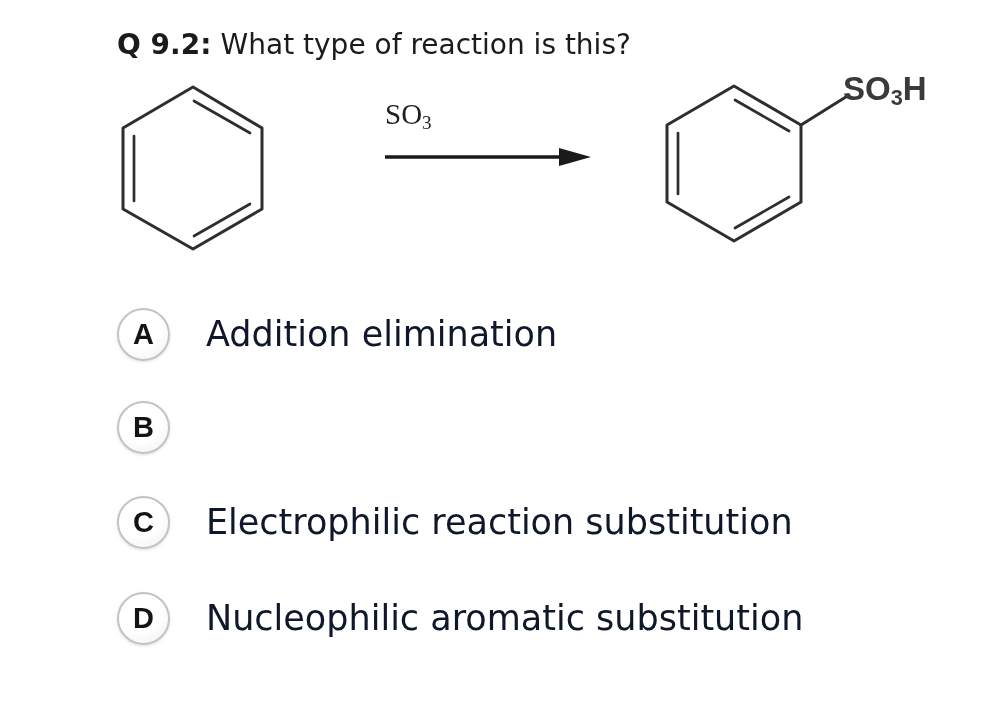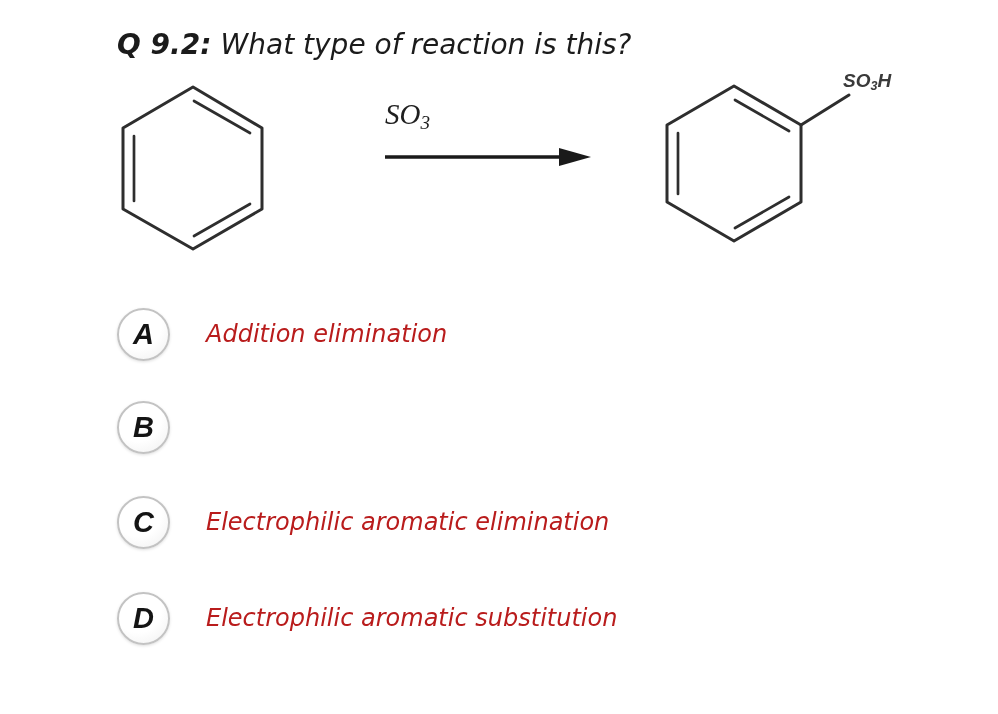--- a/index.html
+++ b/index.html
@@ -1,19 +1,19 @@
 <!DOCTYPE html>
 <html><head>
 <meta charset="utf-8">
 <style>
   * { margin: 0; padding: 0; box-sizing: border-box; }
   html, body { width: 998px; height: 714px; background: #ffffff; overflow: hidden; }
   body { font-family: "DejaVu Sans", "Liberation Sans", sans-serif; color: #1b1b1b; }
 
-  .page { position: relative; width: 998px; height: 714px; background: #ffffff; font-style: italic; }
+  .page { position: relative; width: 998px; height: 714px; background: #ffffff; }
 
   
   .title {
     position: absolute; left: 117px; top: 27px;
     font-size: 28px; line-height: 1.25; font-weight: 400; color: #1b1b1b;
     white-space: nowrap;
   }
   .title .qnum { font-weight: 700; margin-right: 0.33em; }
 
   
@@ -23,21 +23,21 @@
     position: absolute; left: 385px; width: 196px; text-align: left;
     font-family: "Liberation Serif", "DejaVu Serif", serif;
     font-size: 29px; color: #1f1f1f; line-height: 1.05; white-space: nowrap;
   }
   .reagent-above { top: 99px; }
   .reagent-below { top: 170px; }
 
   .product-label {
     position: absolute; left: 843px; top: 70px;
     font-family: "Liberation Sans", "DejaVu Sans", sans-serif;
-    font-weight: 700; font-size: 19px; color: #3a3a3a; white-space: nowrap;
+    font-weight: 700; font-size: 33px; color: #3a3a3a; white-space: nowrap;
   }
 
   sub { font-size: 0.66em; vertical-align: -0.24em; line-height: 0; }
 
   
   .option-row {
     position: absolute; left: 117px; height: 54px;
     display: flex; align-items: center; gap: 36px; cursor: pointer;
   }
   .row-a { top: 307px; }
@@ -50,21 +50,21 @@
     border: 2px solid #c3c3c3;
     background: radial-gradient(circle at 38% 30%, #ffffff 52%, #efefef 100%);
     box-shadow: 0 1px 3px rgba(0,0,0,0.13);
     display: flex; align-items: center; justify-content: center;
     flex: 0 0 auto;
   }
   .badge-letter {
     font-family: "Liberation Sans", "DejaVu Sans", sans-serif;
     font-weight: 700; font-size: 29px; color: #141414; line-height: 1;
   }
-  .option-label { font-size: 24px; color: #b91c1c; white-space: nowrap; }
+  .option-label { font-size: 35px; color: #0f172a; white-space: nowrap; }
 </style>
 </head>
 <body>
 
 <div class="page">
 
   <h1 class="title"><span class="qnum">Q 9.2:</span><span class="qtext">What type of reaction is this?</span></h1>
 
   <svg class="scheme-svg" viewBox="0 0 998 300">
 
@@ -105,24 +105,24 @@
     <div class="option-row row-b">
       <div class="badge">
         <span class="badge-letter">B</span>
       </div>
     </div>
 
     <div class="option-row row-c">
       <div class="badge">
         <span class="badge-letter">C</span>
       </div>
-      <span class="option-label">Electrophilic aromatic elimination</span>
+      <span class="option-label">Electrophilic reaction substitution</span>
     </div>
 
     <div class="option-row row-d">
       <div class="badge">
         <span class="badge-letter">D</span>
       </div>
-      <span class="option-label">Electrophilic aromatic substitution</span>
+      <span class="option-label">Nucleophilic aromatic substitution</span>
     </div>
 
   </div>
 </div>
 
 </body></html>

